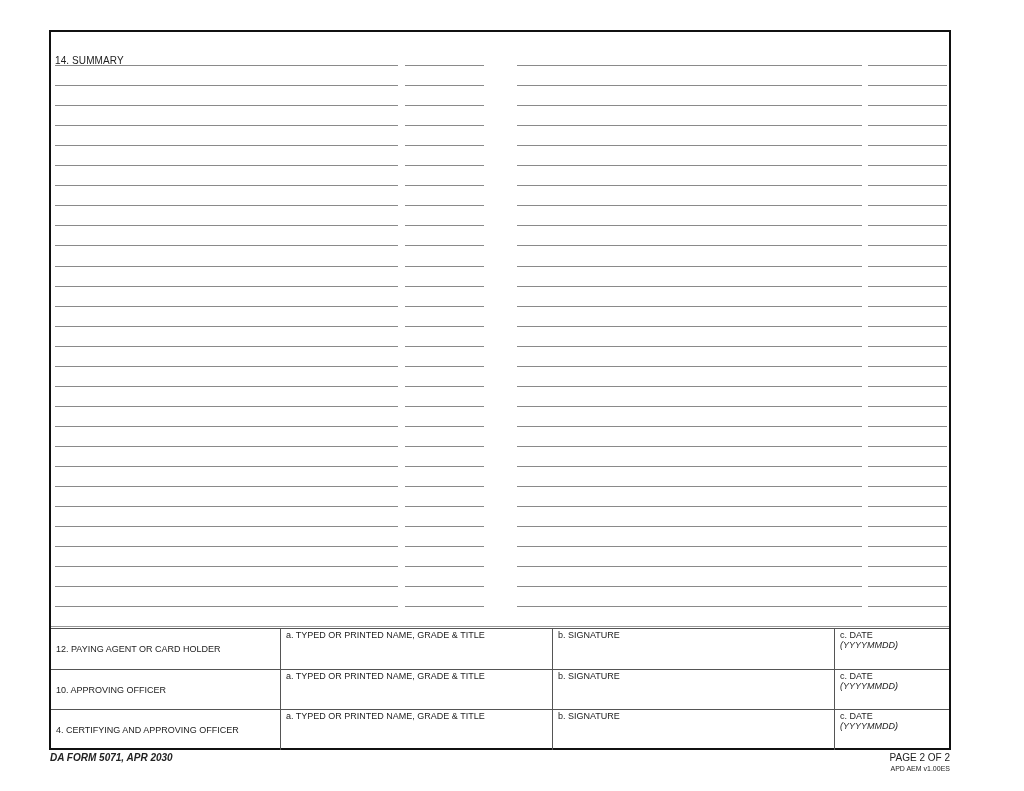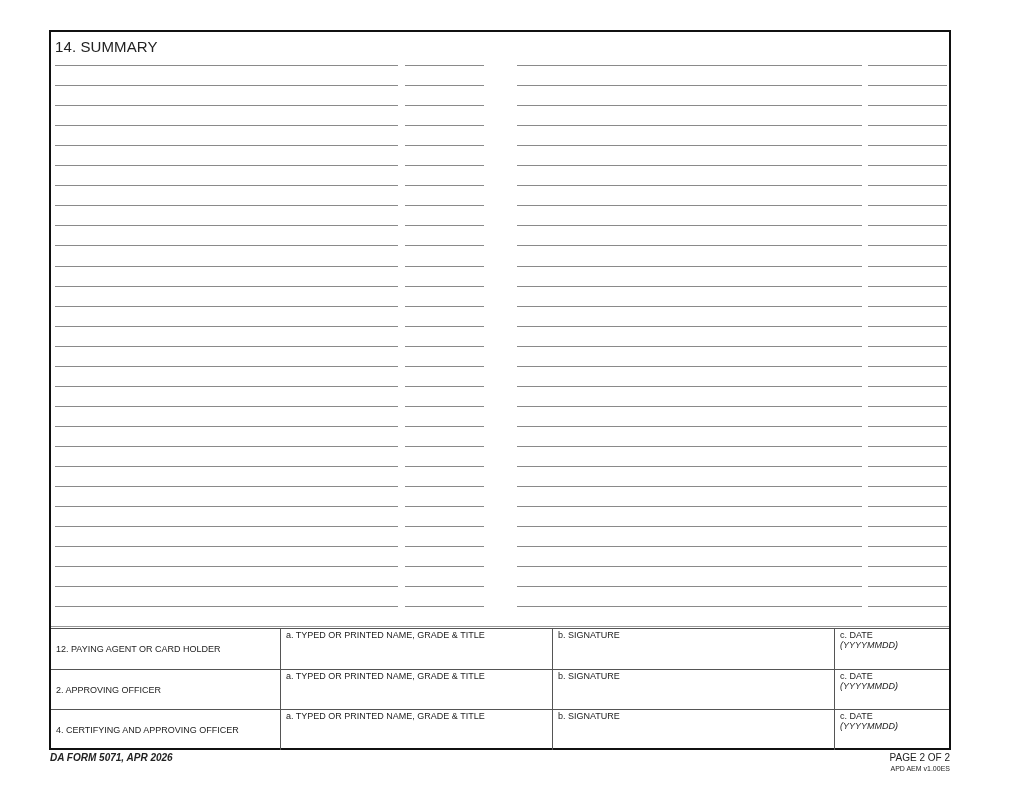--- a/index.html
+++ b/index.html
@@ -1,20 +1,20 @@
 <!DOCTYPE html>
 <html><head>
 <meta charset="utf-8">
 <style>
   html, body { margin:0; padding:0; background:#ffffff; }
   body { width:1024px; height:791px; position:relative; overflow:hidden;
          font-family:"Liberation Sans", sans-serif; color:#222; }
   .form-box { position:absolute; left:49px; top:30px; width:898px; height:716px;
               border:2px solid #111; box-sizing:content-box; }
-  .summary-label { position:absolute; left:4px; top:6px; font-size:15px; letter-spacing:0.1px; }
+  .summary-label { position:absolute; left:4px; top:23px; font-size:10px; letter-spacing:0.1px; }
   .rule { position:absolute; height:1px; background:#8a8a8a; }
   .sig-section { position:absolute; left:0; top:596px; width:898px; height:120px;
                  border-top:1px solid #555; }
   .sig-section::before { content:""; position:absolute; left:0; right:0; top:-3px; height:1px; background:#9a9a9a; }
   .sig-row { position:absolute; left:0; width:898px; height:40px; }
   .sig-row + .sig-row { }
   .row-border { border-top:1px solid #555; }
   .cell { position:absolute; top:0; height:100%; box-sizing:border-box; }
   .cell-label { position:absolute; left:0; width:229px; }
   .cell-name { left:229px; width:272px; border-left:1px solid #555; }
@@ -162,21 +162,21 @@
       <div class="cell cell-sig">
         <span class="sub-label">b. SIGNATURE</span>
       </div>
       <div class="cell cell-date">
         <span class="sub-label"><span>c. DATE</span> <span class="ital">(YYYYMMDD)</span></span>
       </div>
     </div>
 
     <div class="sig-row row-border" style="top:40px;">
       <div class="cell cell-label">
-        <span class="row-title">2. APPROVING OFFICER</span>
+        <span class="row-title">10. APPROVING OFFICER</span>
       </div>
       <div class="cell cell-name">
         <span class="sub-label">a. TYPED OR PRINTED NAME, GRADE &amp; TITLE</span>
       </div>
       <div class="cell cell-sig">
         <span class="sub-label">b. SIGNATURE</span>
       </div>
       <div class="cell cell-date">
         <span class="sub-label"><span>c. DATE</span> <span class="ital">(YYYYMMDD)</span></span>
       </div>
@@ -192,15 +192,15 @@
       <div class="cell cell-sig">
         <span class="sub-label">b. SIGNATURE</span>
       </div>
       <div class="cell cell-date">
         <span class="sub-label"><span>c. DATE</span> <span class="ital">(YYYYMMDD)</span></span>
       </div>
     </div>
   </div>
 </div>
 
-<div class="footer-left">DA FORM 5071, APR 2026</div>
+<div class="footer-left">DA FORM 5071, APR 2030</div>
 <div class="footer-right">PAGE 2 OF 2</div>
 <div class="footer-ver">APD AEM v1.00ES</div>
 
 </body></html>

